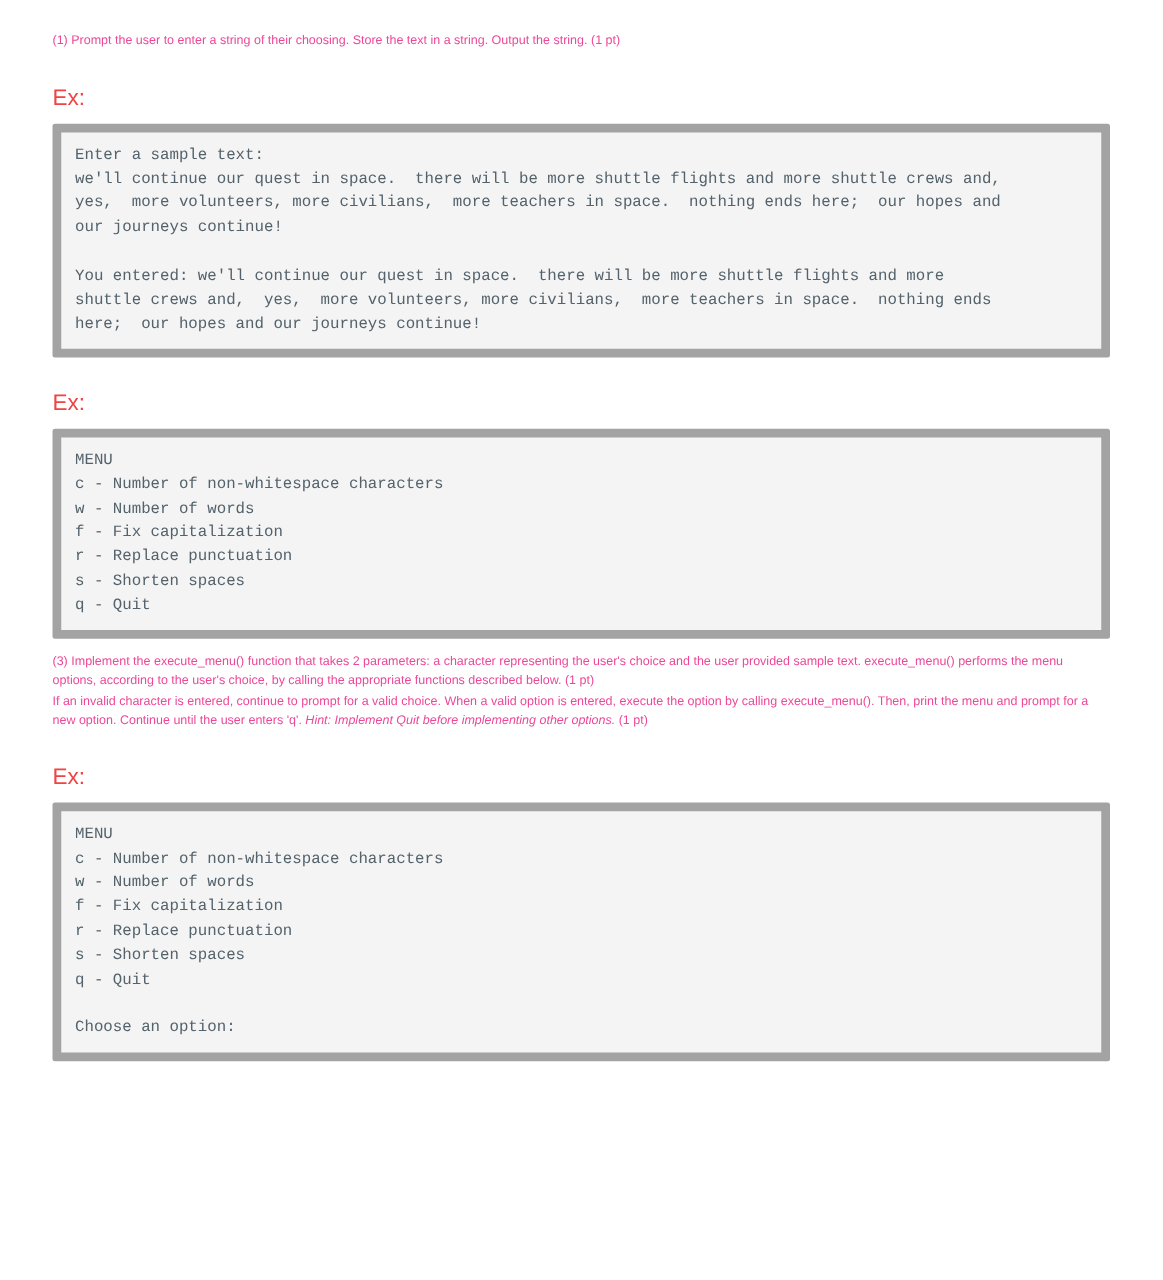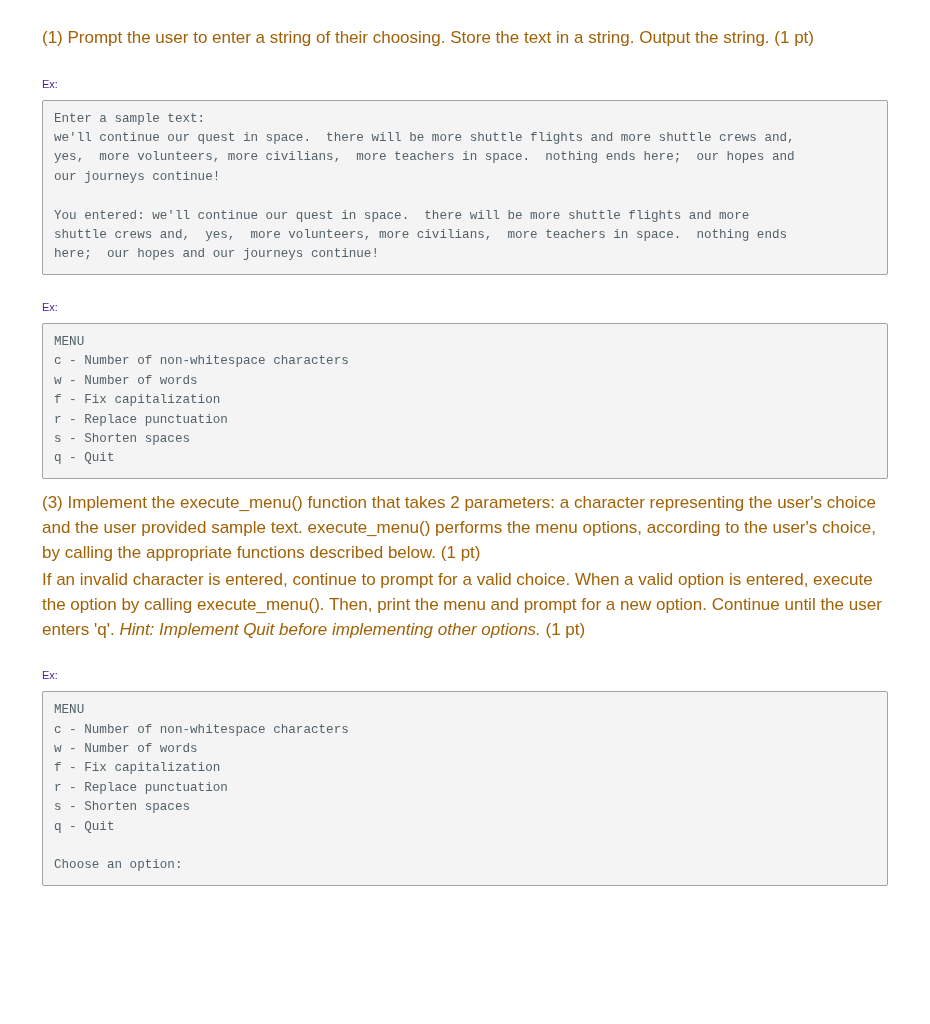--- a/index.html
+++ b/index.html
@@ -22,37 +22,37 @@
   h1.lab-title {
     font-size: 26px;
     font-weight: 400;
     color: #37474f;
     margin: 0;
     padding-top: 8px;
     letter-spacing: 0.1px;
     line-height: 1.25;
   }
   .step {
-    font-size: 17px;
+    font-size: 10px;
     line-height: 1.45;
-    color: #a16207;
+    color: #ec4899;
     margin: 0;
     padding: 0;
   }
   .step-1 { margin-top: 26px; }
   .ex-label {
-    font-size: 11px;
-    color: #4c1d95;
+    font-size: 18px;
+    color: #ef4444;
     margin: 0;
     padding: 0;
   }
   .ex-1 { margin-top: 27px; }
   .codeblock {
     background: #f4f4f4;
-    border: 1px solid #a3a3a3;
+    border: 7px solid #a3a3a3;
     border-radius: 2px;
     font-family: "Liberation Mono", "DejaVu Sans Mono", monospace;
     font-size: 12.6px;
     line-height: 19.4px;
     color: #53626b;
     padding: 9px 11px;
     white-space: pre;
     box-sizing: border-box;
     overflow: hidden;
   }

